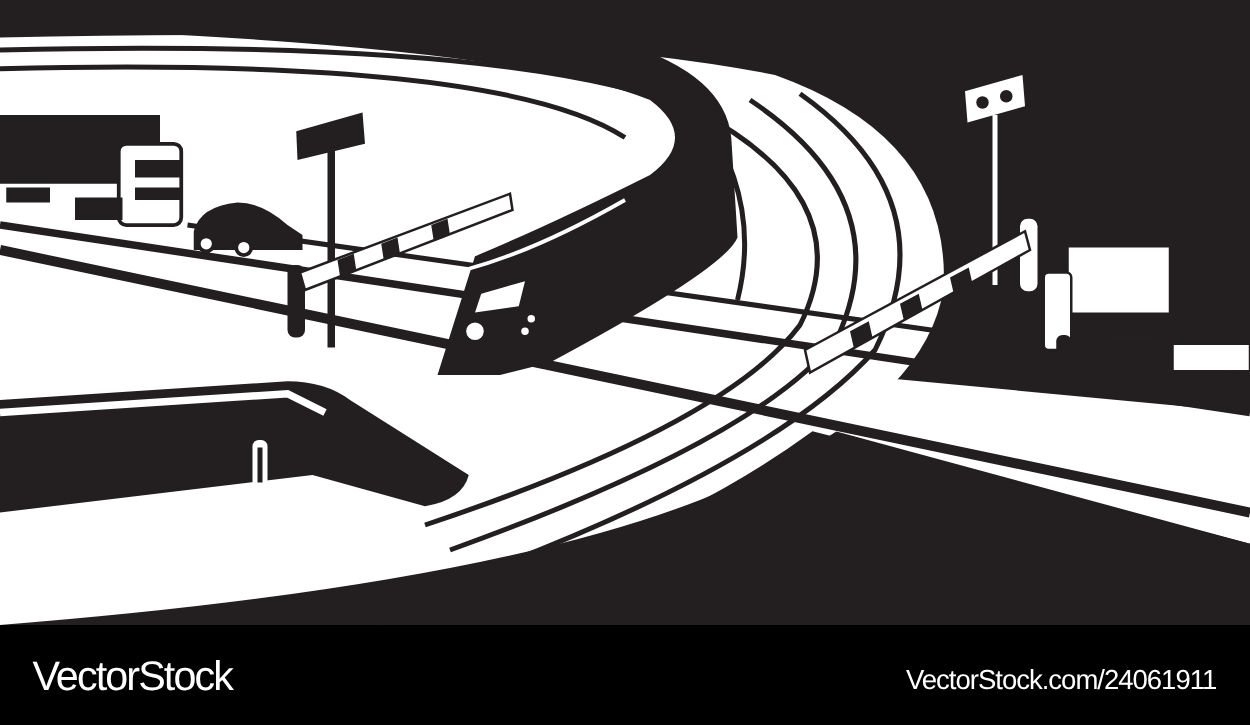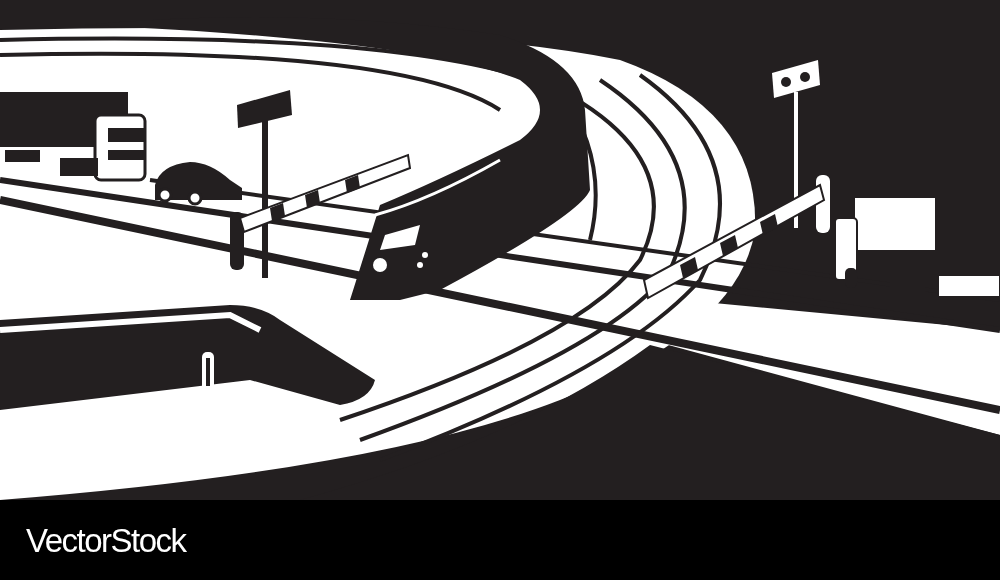--- a/index.html
+++ b/index.html
@@ -92,14 +92,15 @@
       <rect x="855" y="198" width="80" height="52" fill="#fff"></rect>
       <rect x="835" y="218" width="22" height="62" rx="4" fill="#fff" stroke="#231f20" stroke-width="2"></rect>
       <rect x="938" y="275" width="62" height="22" fill="#fff" stroke="#231f20" stroke-width="2"></rect>
       <rect x="890" y="275" width="35" height="22" fill="#231f20"></rect>
       <rect x="845" y="268" width="12" height="20" rx="5" fill="#231f20"></rect>
     </g>
   </svg>
 
   <div id="footer">
     <span id="brand">VectorStock</span>
+    <span id="ref">VectorStock.com/24061911</span>
   </div>
 </div>
 
 </body></html>

